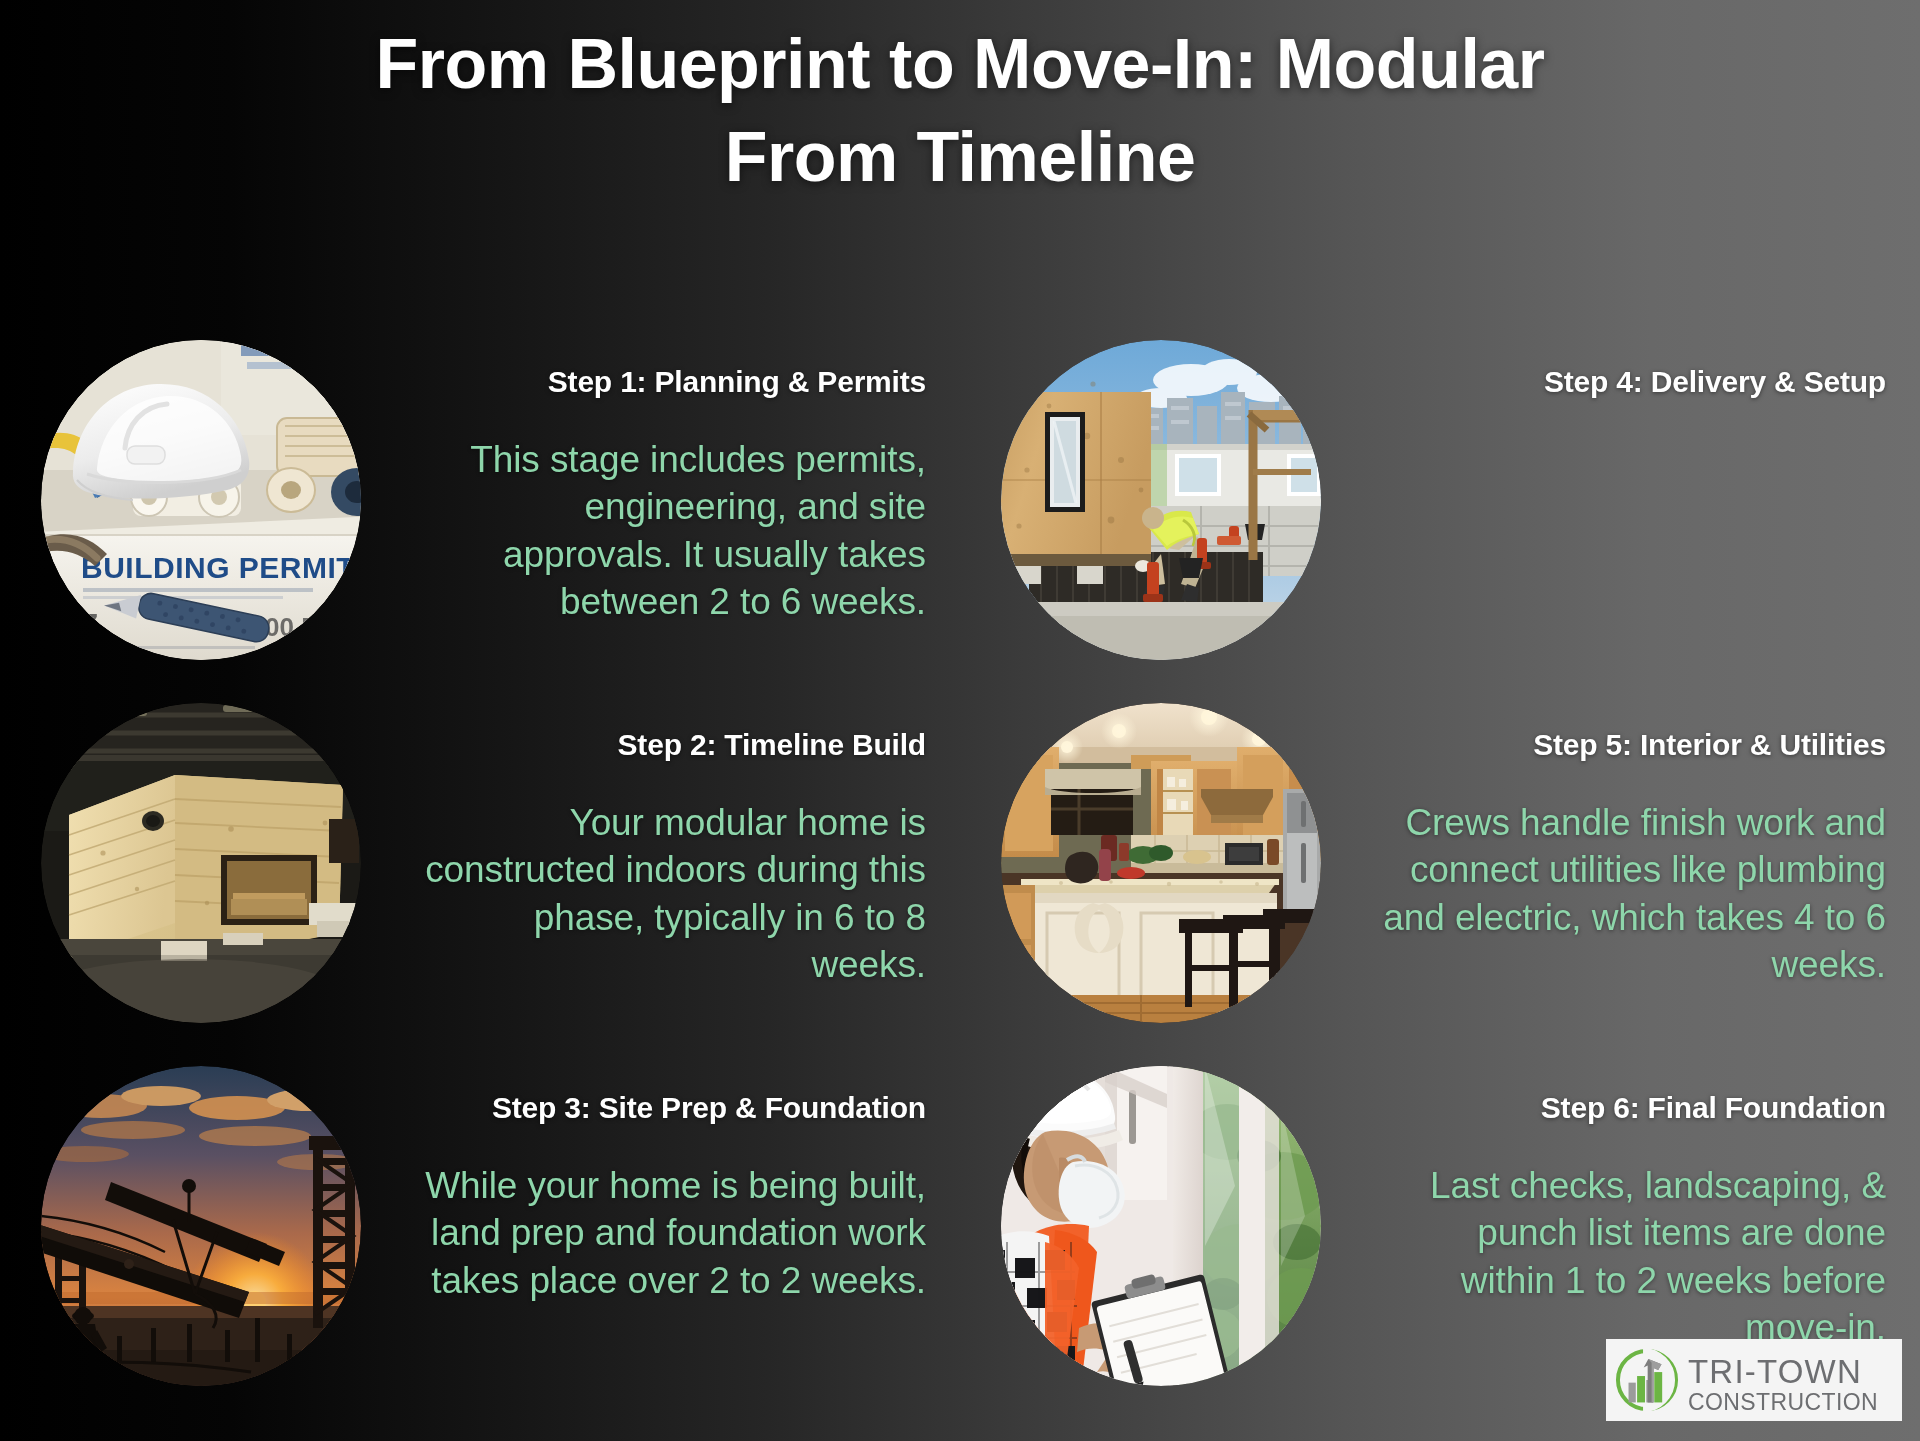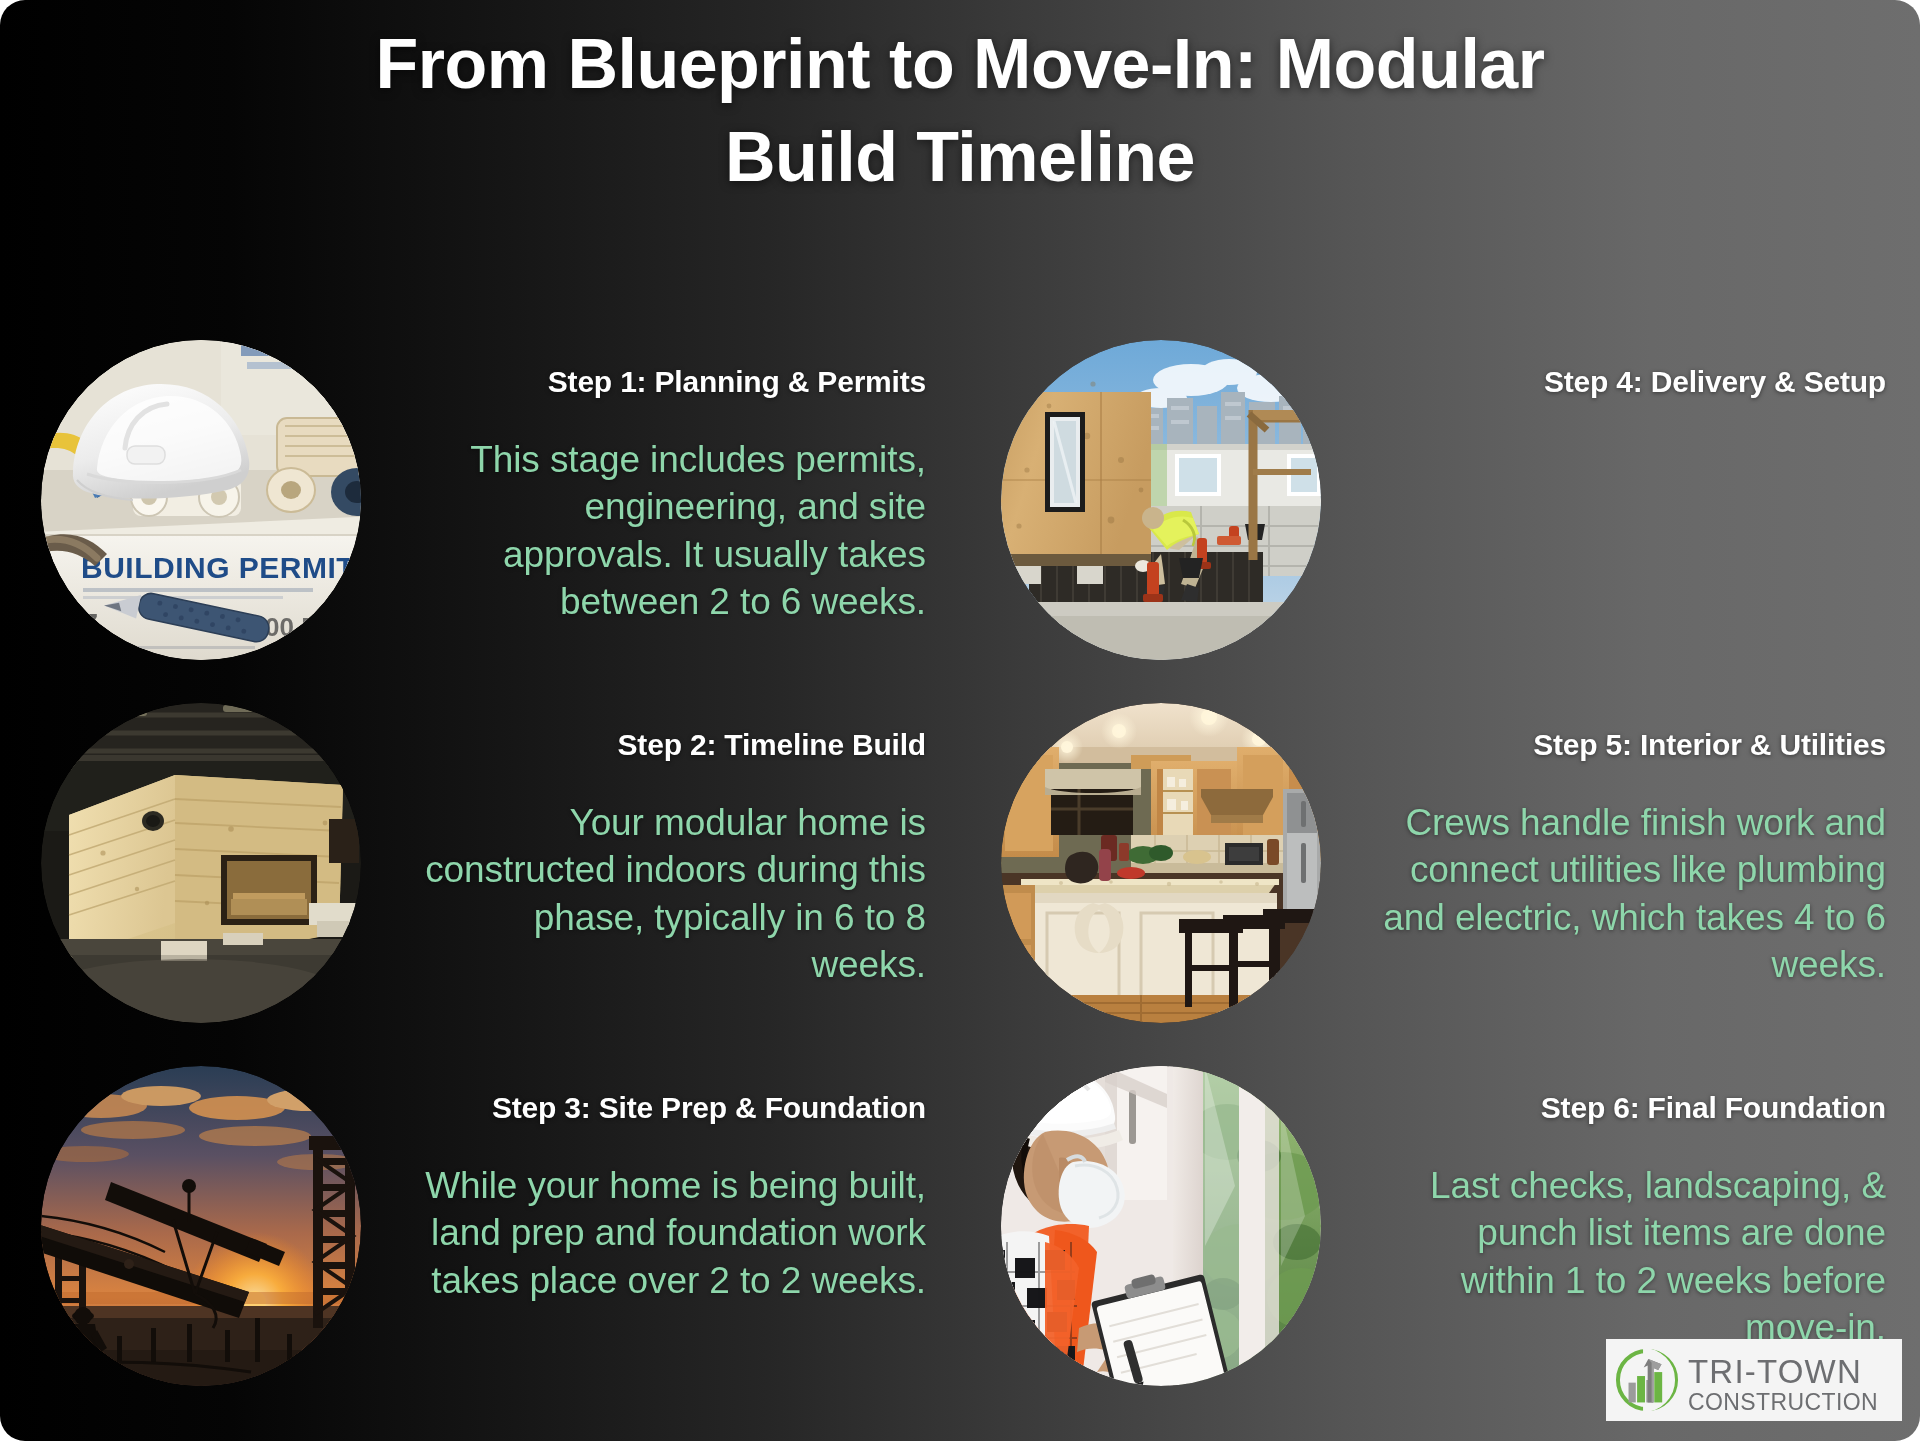--- a/index.html
+++ b/index.html
@@ -19,21 +19,20 @@
     background: linear-gradient(90deg,
         #000000 0%,
         #050505 12%,
         #151515 26%,
         #262626 40%,
         #3c3c3c 54%,
         #555555 70%,
         #686868 86%,
         #6e6e6e 100%);
     overflow: hidden;
-    border-radius: 25px;
   }
 
   
   .title-block {
     position: absolute;
     top: 18px;
     left: 0;
     width: 1920px;
     text-align: center;
     padding: 0 150px;
@@ -143,21 +142,21 @@
     margin-top: 3px;
   }
 </style>
 </head>
 <body>
 
 <div id="infographic">
 
   <div class="title-block">
     <div class="title-line">From Blueprint to Move-In: Modular</div>
-    <div class="title-line">Build Timeline</div>
+    <div class="title-line">From Timeline</div>
   </div>
 
   <div class="steps-grid">
 
     <div class="step">
       <div class="thumb-wrap">
         <div class="thumb">
           <svg viewBox="0 0 320 320" preserveAspectRatio="xMidYMid slice" aria-hidden="true">
             <defs>
               <clipPath id="c1">

